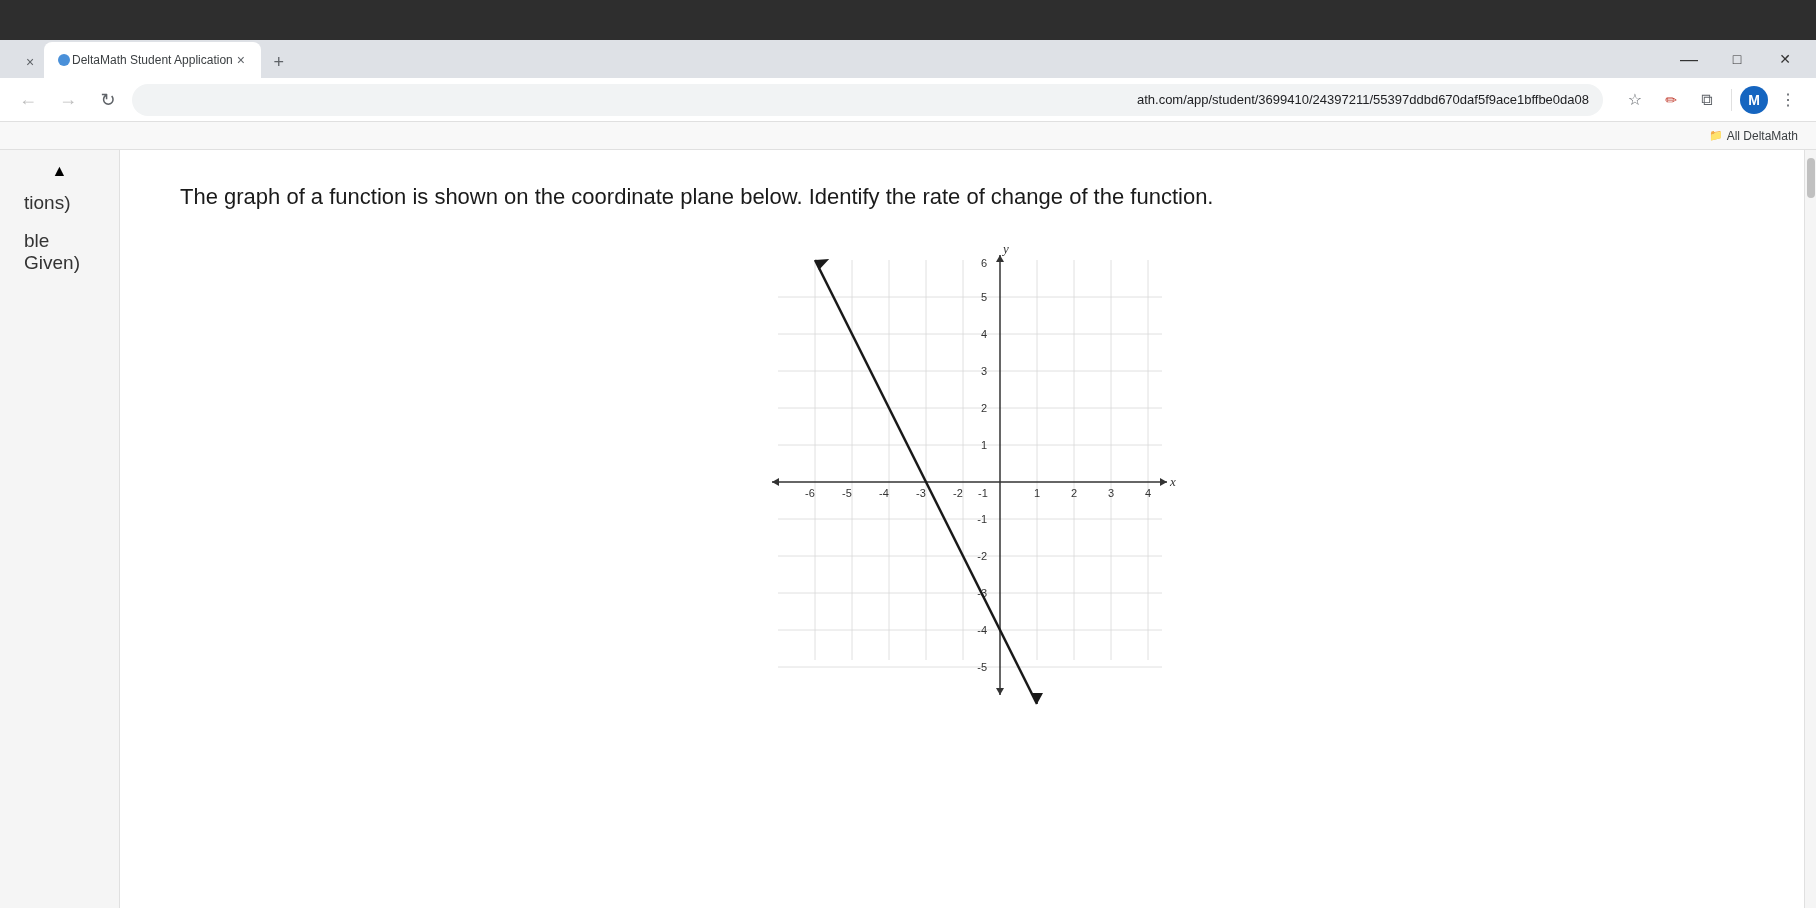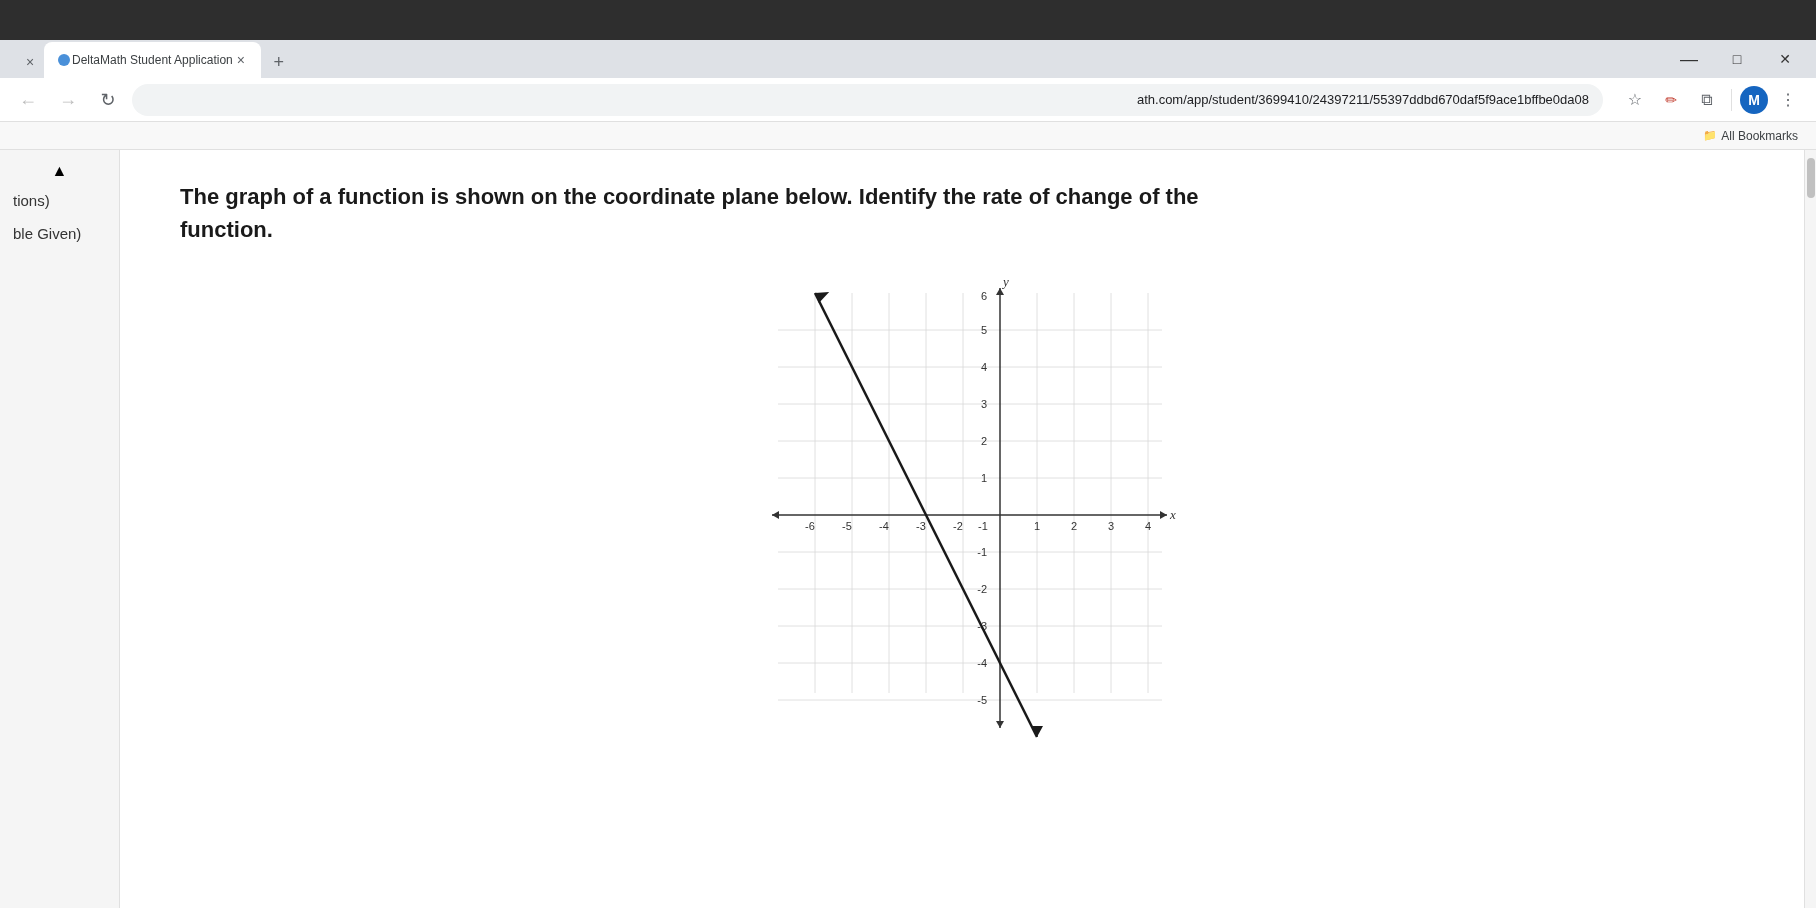--- a/index.html
+++ b/index.html
@@ -32,26 +32,26 @@
     .bookmarks-bar { height: 28px; background: #f8f8f8; display: flex; align-items: center; padding: 0 12px; gap: 8px; border-bottom: 1px solid #e0e0e0; font-size: 12px; color: #3c4043; }
     .bookmark-item { display: flex; align-items: center; gap: 4px; cursor: pointer; padding: 2px 6px; border-radius: 4px; }
     .bookmark-icon { font-size: 11px; color: #5f6368; }
 
     
     .page-content { flex: 1; background: #ffffff; overflow: hidden; display: flex; position: relative; }
 
     
     .sidebar-partial { width: 120px; background: #f5f5f5; border-right: 1px solid #e0e0e0; padding: 8px 0; flex-shrink: 0; }
     .sidebar-up-arrow { width: 100%; display: flex; justify-content: center; padding: 4px 0; }
-    .sidebar-item-partial { padding: 8px 13px; font-size: 15px; color: #333; cursor: pointer; display: flex; align-items: center; }
+    .sidebar-item-partial { padding: 8px 24px; font-size: 19px; color: #333; cursor: pointer; display: flex; align-items: center; }
 
     
     .main-content { flex: 1; padding: 30px 60px; overflow: auto; }
 
-    .question-text { font-size: 22px; color: #1a1a1a; line-height: 1.5; margin-bottom: 32px; max-width: 1060px; font-weight: bold; }
+    .question-text { font-size: 22px; color: #1a1a1a; line-height: 1.5; margin-bottom: 32px; max-width: 1060px; }
 
     
     .scroll-bar-area { width: 12px; background: #f5f5f5; border-left: 1px solid #e0e0e0; position: relative; }
     .scroll-indicator { width: 8px; height: 40px; background: #c0c0c0; border-radius: 4px; position: absolute; top: 8px; left: 2px; }
 
     
     .graph-container { display: flex; justify-content: center; align-items: center; margin-top: 16px; }
 
     svg.graph { width: 440px; height: 460px; }
   </style>
@@ -127,21 +127,21 @@
       <button class="nav-icon-btn">
         <span>⋮</span>
       </button>
     </div>
   </div>
 
   <div class="bookmarks-bar">
     <div style="margin-left:auto;">
       <div class="bookmark-item">
         <span class="bookmark-icon">📁</span>
-        <span>All Bookmarks</span>
+        <span>All DeltaMath</span>
       </div>
     </div>
   </div>
 
   <div class="page-content">
 
     <div class="sidebar-partial">
       <div class="sidebar-up-arrow">
         <span>▲</span>
       </div>

